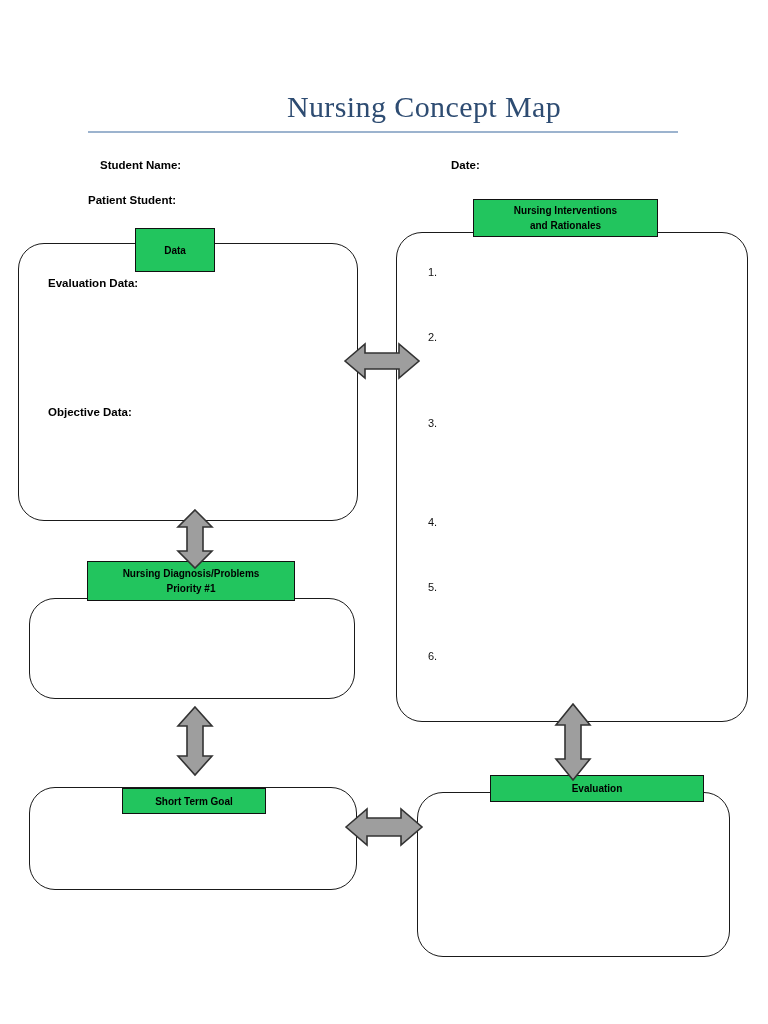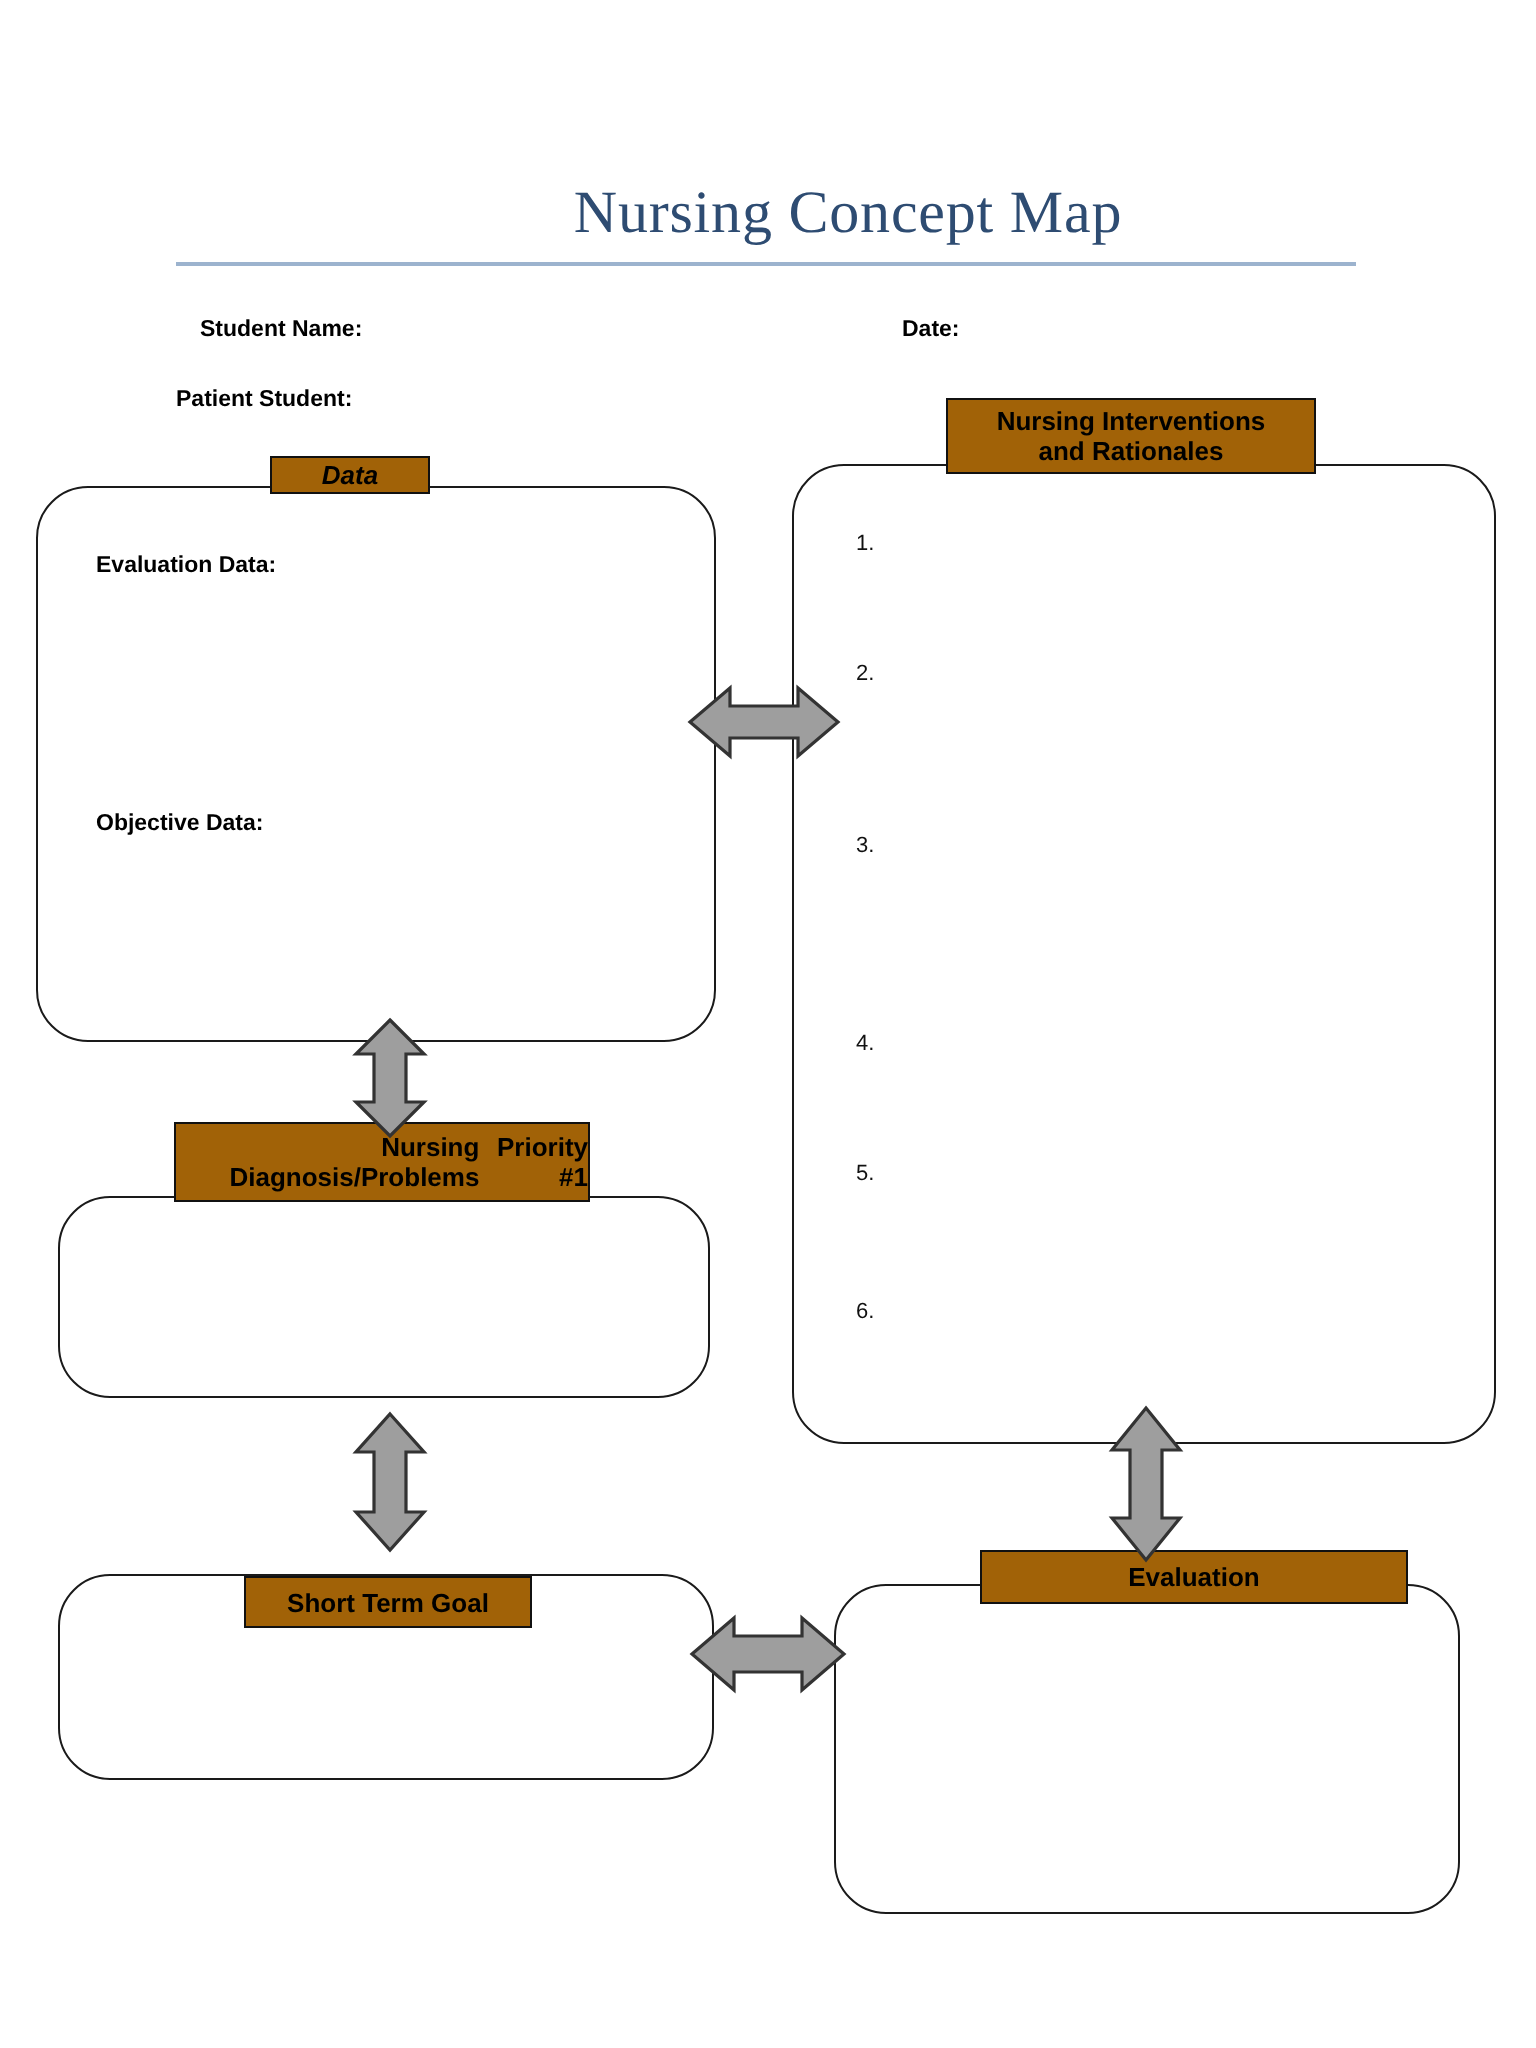--- a/index.html
+++ b/index.html
@@ -61,28 +61,28 @@
     border: 1.3px solid #1a1a1a;
     border-radius: 26px;
     background: #ffffff;
     box-sizing: border-box;
   }
 
   
   .tag-box {
     position: absolute;
     border: 1.4px solid #111111;
-    background: #a16207;
+    background: #22c55e;
     box-sizing: border-box;
     display: flex;
     align-items: center;
     justify-content: center;
     text-align: right;
     font-family: "Liberation Sans", sans-serif;
-    font-size: 13px;
+    font-size: 10px;
     font-weight: bold;
     line-height: 15px;
     color: #000000;
     z-index: 5;
   }
 
   
   .box-label {
     position: absolute;
     font-family: "Liberation Sans", sans-serif;
@@ -114,41 +114,41 @@
 <div id="page">
 
   <div id="title">Nursing Concept Map</div>
   <div id="title-rule"></div>
 
   <div class="form-label" id="student-name-label">Student Name:</div>
   <div class="form-label" id="date-label">Date:</div>
   <div class="form-label" id="patient-initials-label">Patient Student:</div>
 
   <div class="round-box" style="left:18px; top:243px; width:340px; height:278px;"></div>
-  <div class="tag-box" style="left:135px; top:228px; width:80px; height:19px;font-style:italic;">
+  <div class="tag-box" style="left:135px; top:228px; width:80px; height:44px;">
     <span>Data</span>
   </div>
   <div class="box-label" style="left:48px; top:277px;">Evaluation Data:</div>
   <div class="box-label" style="left:48px; top:406px;">Objective Data:</div>
 
   <div class="round-box" style="left:396px; top:232px; width:352px; height:490px;"></div>
   <div class="tag-box" style="left:473px; top:199px; width:185px; height:38px; flex-direction:column;">
     <span>Nursing Interventions</span>
     <span>and Rationales</span>
   </div>
 
   <div class="list-number" style="left:428px; top:266px;">1.</div>
   <div class="list-number" style="left:428px; top:331px;">2.</div>
   <div class="list-number" style="left:428px; top:417px;">3.</div>
   <div class="list-number" style="left:428px; top:516px;">4.</div>
   <div class="list-number" style="left:428px; top:581px;">5.</div>
   <div class="list-number" style="left:428px; top:650px;">6.</div>
 
   <div class="round-box" style="left:29px; top:598px; width:326px; height:101px;"></div>
-  <div class="tag-box" style="left:87px; top:561px; width:208px; height:40px; flex-direction:row;">
+  <div class="tag-box" style="left:87px; top:561px; width:208px; height:40px; flex-direction:column;">
     <span>Nursing Diagnosis/Problems</span>
     <span>Priority #1</span>
   </div>
 
   <div class="round-box" style="left:29px; top:787px; width:328px; height:103px;"></div>
   <div class="tag-box" style="left:122px; top:768px; width:144px; height:26px;margin-top:20px;">
     <span>Short Term Goal</span>
   </div>
 
   <div class="round-box" style="left:417px; top:792px; width:313px; height:165px;"></div>

